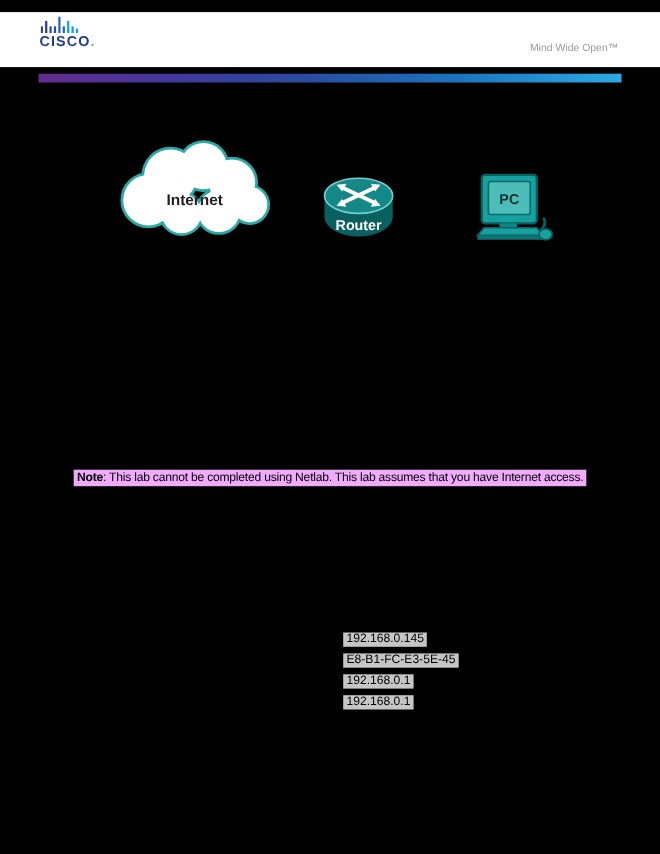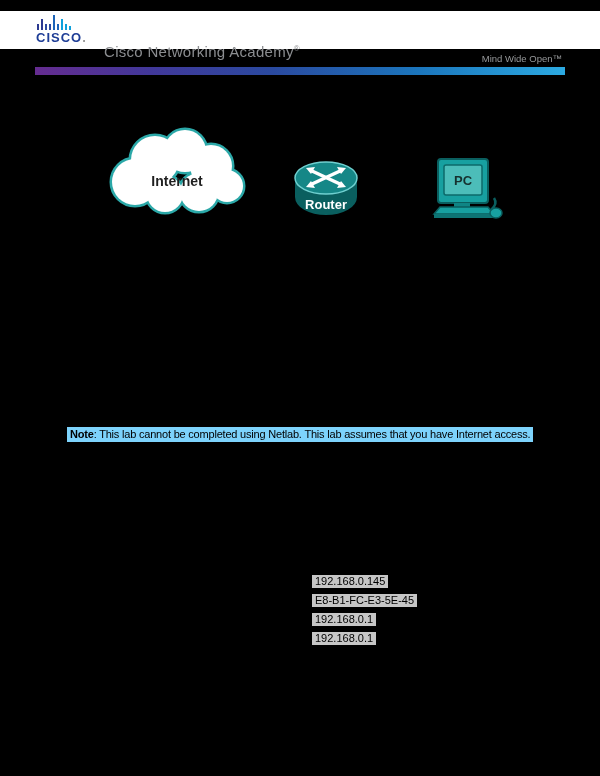--- a/index.html
+++ b/index.html
@@ -5,49 +5,49 @@
   html,body{margin:0;padding:0;background:#000;}
   .page{
     position:relative;
     width:600px;height:776px;
     background:#000;
     overflow:hidden;
     font-family:"Liberation Sans", sans-serif;
   }
   
   .header-band{
-    position:absolute;left:0;top:11px;width:600px;height:38px;
+    position:absolute;left:0;top:11px;width:600px;height:50px;
     background:#ffffff;
   }
   .logo-block{position:absolute;left:36px;top:4px;width:70px;height:44px;}
   .logo-bars{display:block;margin-left:1px;}
   .brand-word{
     font-size:13px;font-weight:bold;letter-spacing:1px;
     color:#1e3d96;line-height:13px;margin-top:1px;
   }
   .brand-dot{color:#9a9a9a;font-weight:bold;}
   .academy-text{
     position:absolute;left:104px;top:32px;
     font-size:15px;color:#8b8d90;letter-spacing:0.3px;white-space:nowrap;
   }
   .academy-reg{font-size:8px;vertical-align:super;color:#8b8d90;}
   .tagline-text{
-    position:absolute;right:38px;top:42px;
+    position:absolute;right:38px;top:27px;
     font-size:9.5px;color:#97999b;white-space:nowrap;
   }
   .gradient-bar{
     position:absolute;left:35px;top:56px;width:530px;height:8px;
     background:linear-gradient(to right,#652c90 0%,#41389a 22%,#2a4aa0 45%,#1b75bc 72%,#2caae2 100%);
   }
   
   .icon-abs{position:absolute;}
   
   .note-line{
     position:absolute;left:67px;top:427px;
-    background:#7dd3fc;color:#000;
+    background:#f0abfc;color:#000;
     font-size:11px;line-height:13px;padding:1px 3px;
     letter-spacing:-0.2px;white-space:nowrap;
   }
   .note-label{font-weight:bold;}
   
   .values-block{position:absolute;left:280px;top:571px;}
   .value-row{margin-bottom:6px;height:13px;padding-left:32px;}
   .value-chip{
     display:inline-block;background:#c6c6c6;color:#000;
     font-size:11px;line-height:13px;padding:0 3px;white-space:nowrap;
@@ -66,21 +66,20 @@
         <rect x="8" y="9" width="2" height="6" fill="#2d4ba0"></rect>
         <rect x="12" y="9" width="2" height="6" fill="#2d4ba0"></rect>
         <rect x="16" y="0" width="2" height="15" fill="#1c63b7"></rect>
         <rect x="20" y="9" width="2" height="6" fill="#1c63b7"></rect>
         <rect x="24" y="4" width="2" height="11" fill="#0ea0dc"></rect>
         <rect x="28" y="9" width="2" height="6" fill="#0ea0dc"></rect>
         <rect x="32" y="11" width="2" height="4" fill="#0ea0dc"></rect>
       </svg>
       <div class="brand-word"><span>CISCO</span><span class="brand-dot">.</span></div>
     </div>
-    <div class="academy-text"><span>Cisco Networking Academy</span><span class="academy-reg">®</span></div>
     <div class="tagline-text">Mind Wide Open™</div>
     <div class="gradient-bar"></div>
   </div>
 
   <div class="icon-abs" style="left:293px;top:156px;">
     <svg width="66" height="62" viewBox="0 0 66 62">
       <ellipse cx="33" cy="41" rx="31" ry="18" fill="#0a5f5f"></ellipse>
       <rect x="2" y="22" width="62" height="19" fill="#0a5f5f"></rect>
       <ellipse cx="33" cy="22" rx="31" ry="16" fill="#158787" stroke="#6fd0d0" stroke-width="1.5"></ellipse>
       <g stroke="#ffffff" stroke-width="3.5" stroke-linecap="round">

